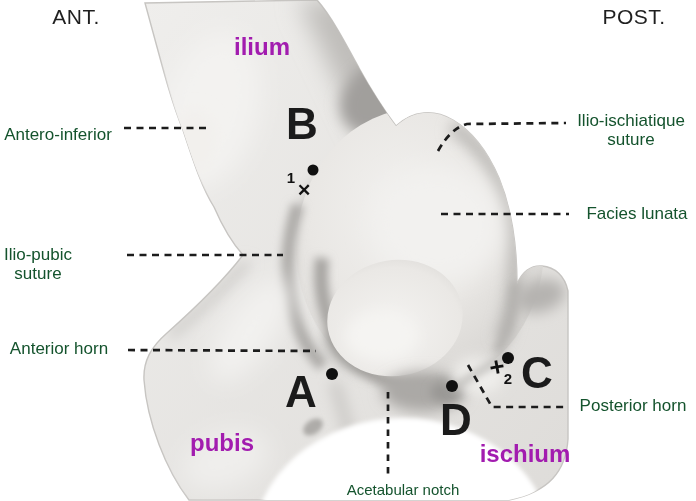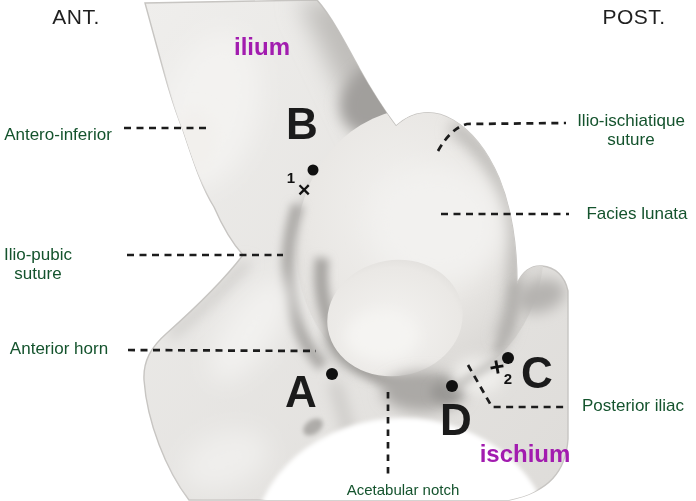--- a/index.html
+++ b/index.html
@@ -122,20 +122,21 @@
       <circle cx="332" cy="374" r="6"></circle>
       <circle cx="508" cy="358" r="6"></circle>
       <circle cx="452" cy="386" r="6"></circle>
     </g>
   </svg>
 
   <div class="lbl orient" style="left:76px;top:17px">ANT.</div>
   <div class="lbl orient" style="left:634px;top:17px">POST.</div>
 
   <div class="lbl region" style="left:262px;top:47px">ilium</div>
+  <div class="lbl region" style="left:222px;top:443px">pubis</div>
   <div class="lbl region" style="left:525px;top:454px">ischium</div>
 
   <div class="lbl letter" style="left:302px;top:124px">B</div>
   <div class="lbl letter" style="left:301px;top:392px">A</div>
   <div class="lbl letter" style="left:537px;top:373px">C</div>
   <div class="lbl letter" style="left:456px;top:420px">D</div>
 
   <div class="lbl marknum" style="left:291px;top:178px">1</div>
   <div class="lbl xmark" style="left:304px;top:191px">✕</div>
   <div class="lbl plusmark" style="left:497px;top:367px">+</div>
@@ -152,17 +153,17 @@
 
   <div class="lbl side" style="left:59px;top:349px">Anterior horn</div>
 
   <div class="lbl side" style="left:631px;top:130px">
     <span class="ln">Ilio-ischiatique</span>
     <span class="ln">suture</span>
   </div>
 
   <div class="lbl side italic" style="left:637px;top:214px">Facies lunata</div>
 
-  <div class="lbl side" style="left:633px;top:406px">Posterior iliac</div>
+  <div class="lbl side" style="left:633px;top:406px">Posterior horn</div>
 
   <div class="lbl side" style="left:403px;top:490px;font-size:15px">Acetabular notch</div>
 
 </div>
 
 </body></html>

